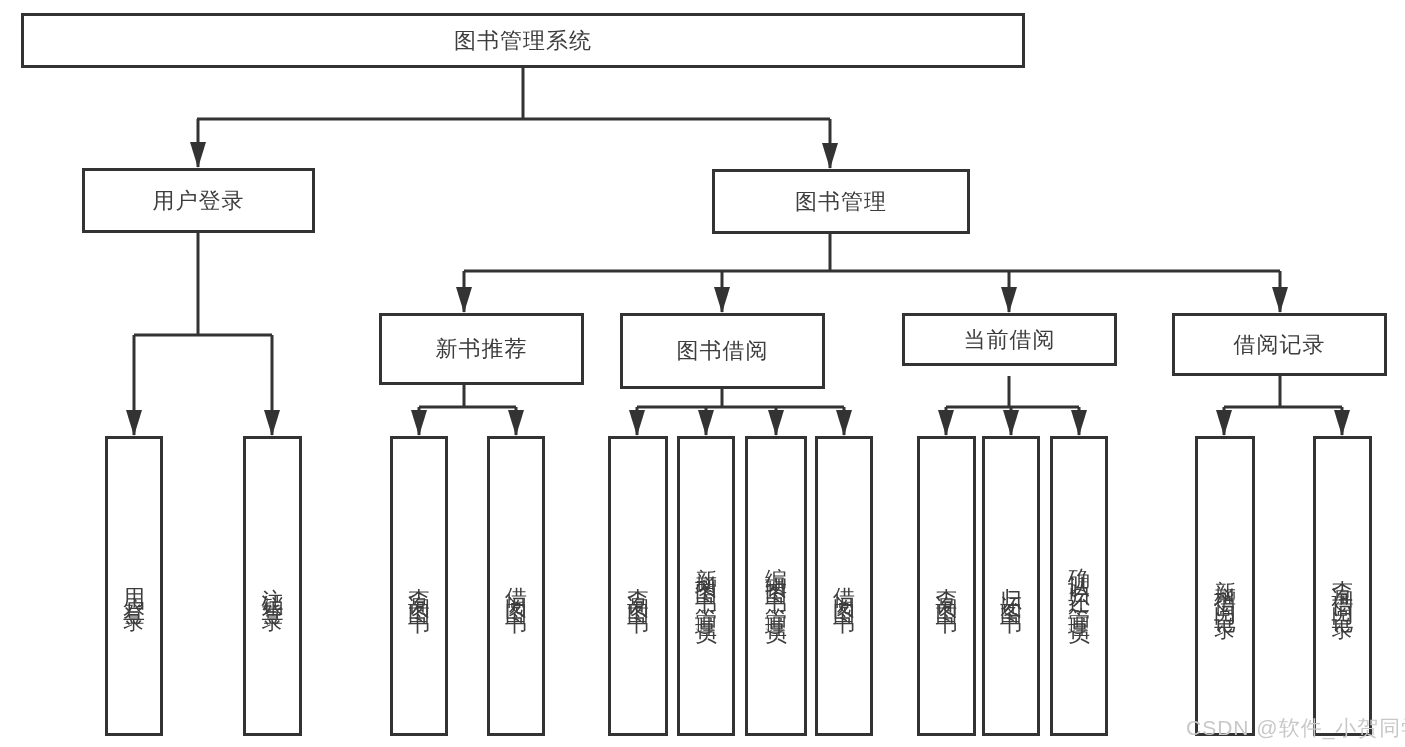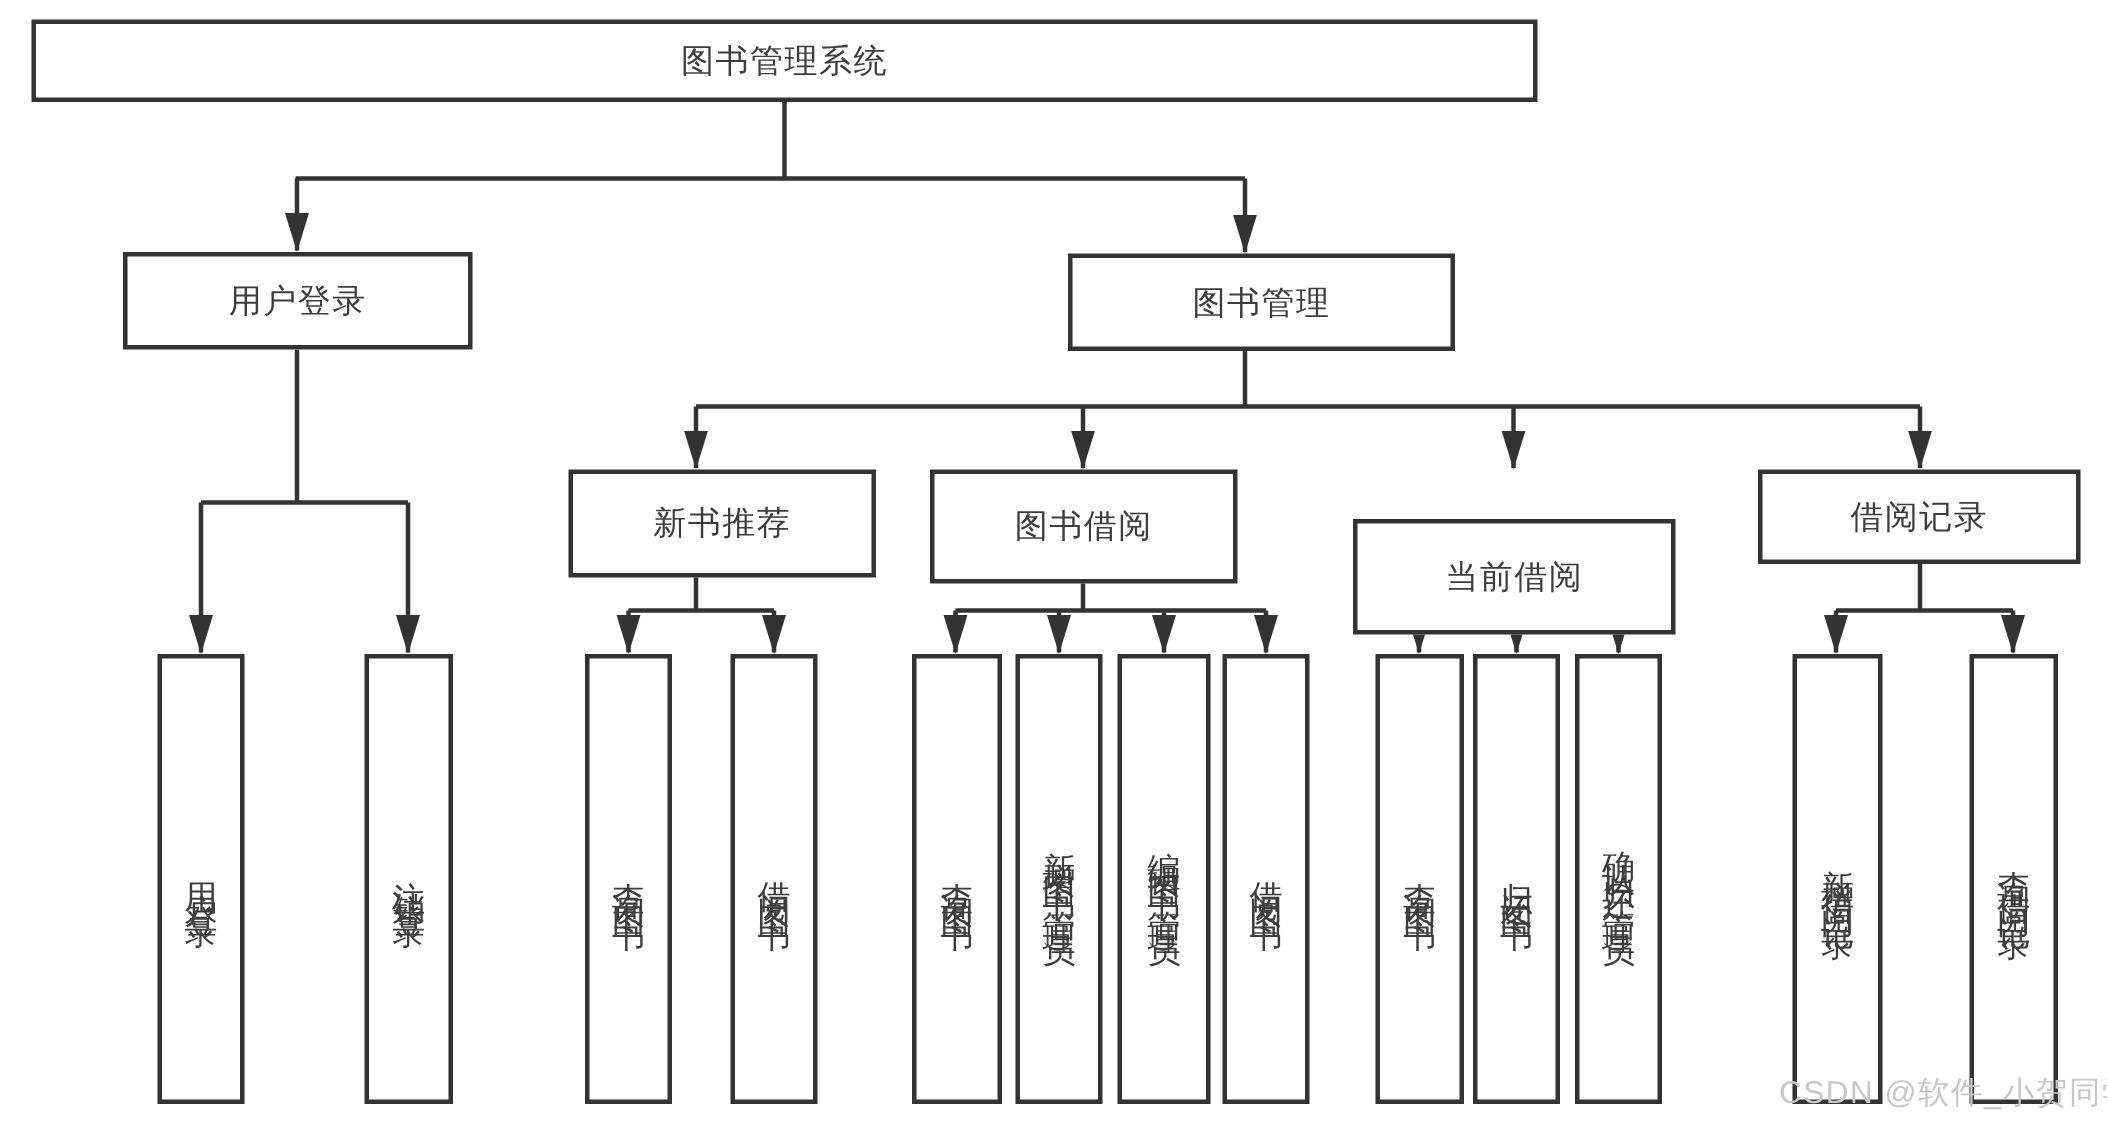--- a/index.html
+++ b/index.html
@@ -128,21 +128,21 @@
   <div class="node h-label" style="left:712px; top:169px; width:258px; height:65px;">
     <span>图书管理</span>
   </div>
 
   <div class="node h-label" style="left:362px; top:313px; width:205px; height:72px;margin-left:17px;">
     <span>新书推荐</span>
   </div>
   <div class="node h-label" style="left:620px; top:313px; width:205px; height:76px;">
     <span>图书借阅</span>
   </div>
-  <div class="node h-label" style="left:902px; top:313px; width:215px; height:77px;margin-top:33px;">
+  <div class="node h-label" style="left:902px; top:313px; width:215px; height:53px;">
     <span>当前借阅</span>
   </div>
   <div class="node h-label" style="left:1172px; top:313px; width:215px; height:63px;">
     <span>借阅记录</span>
   </div>
 
   <div class="node leaf" style="left:105px; width:58px;">
     <span class="v-label">用户登录</span>
   </div>
   <div class="node leaf" style="left:243px; width:59px;">

